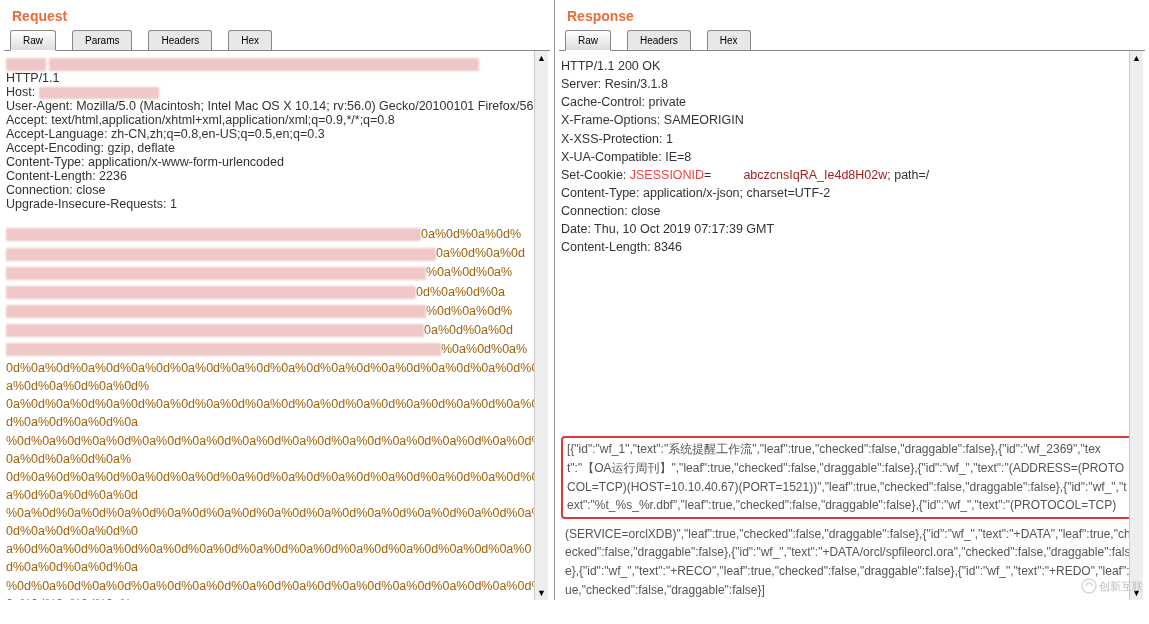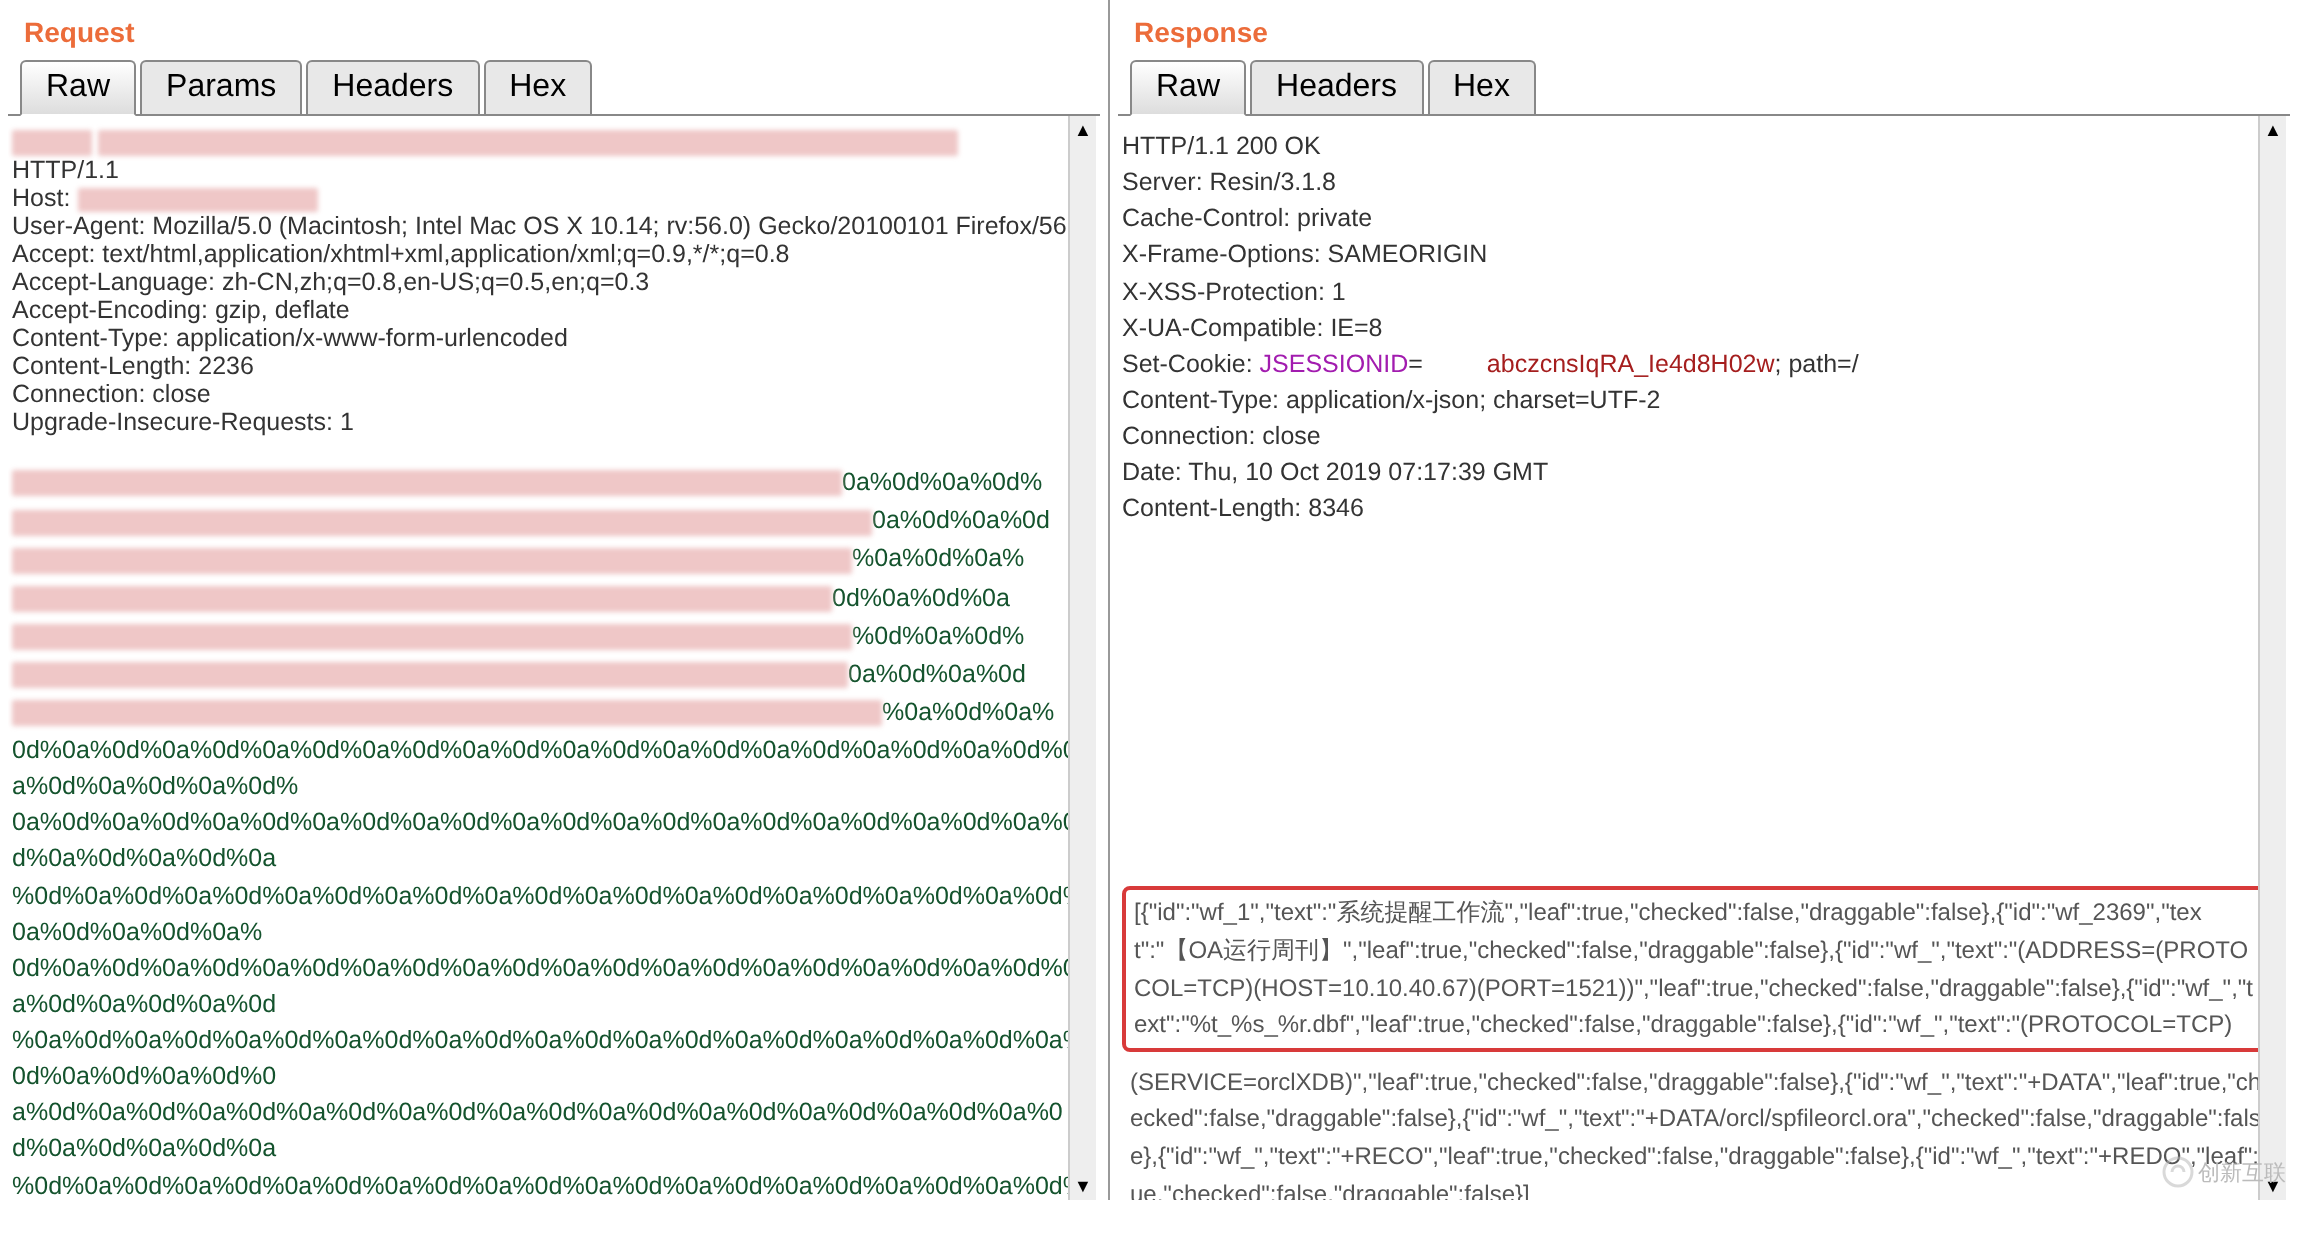--- a/index.html
+++ b/index.html
@@ -38,23 +38,23 @@
     align-items: flex-end;
     padding: 0 10px;
     margin-top: 2px;
   }
   .tab {
     padding: 4px 12px;
     border: 1px solid #888;
     border-bottom: none;
     border-radius: 3px 3px 0 0;
     background: #e8e8e8;
-    margin-right: 2px;
+    margin-right: 16px;
     cursor: pointer;
-    font-size: 16px;
+    font-size: 10px;
   }
   .tab.active {
     background: linear-gradient(#fff, #ddd);
     font-weight: normal;
     position: relative;
     z-index: 2;
     border-bottom: 1px solid #fff;
     margin-bottom: -1px;
   }
   .tab-underline {
@@ -84,21 +84,21 @@
     line-height: 1.45;
   }
   .redacted {
     display: inline-block;
     background: #efc7c7;
     color: transparent;
     border-radius: 1px;
     filter: blur(1.2px);
     vertical-align: middle;
   }
-  .hex-red { color: #14532d; }
+  .hex-red { color: #a16207; }
   .scroll-indicator {
     position: absolute;
     right: 2px;
     top: 0;
     bottom: 0;
     width: 14px;
     background: #eee;
     border-left: 1px solid #ccc;
     display: flex;
     flex-direction: column;
@@ -116,21 +116,21 @@
   .scroll-thumb {
     position: absolute;
     top: 0;
     width: 100%;
     background: #bbb;
     border-radius: 2px;
   }
   .scroll-thumb.left-thumb  { height: 55px; }
   .scroll-thumb.right-thumb { height: 48px; }
   .resp-line { line-height: 1.45; }
-  .cookie-key   { color: #a21caf; }
+  .cookie-key   { color: #ef4444; }
   .cookie-val   { color: #a51e1e; margin-left: 32px; }
   .json-box {
     margin: 10px 8px 6px 0;
     border: 2px solid #d83a3a;
     border-radius: 4px;
     padding: 2px 4px;
     font-size: 12px;
     line-height: 1.55;
     color: #555;
     word-break: break-all;

